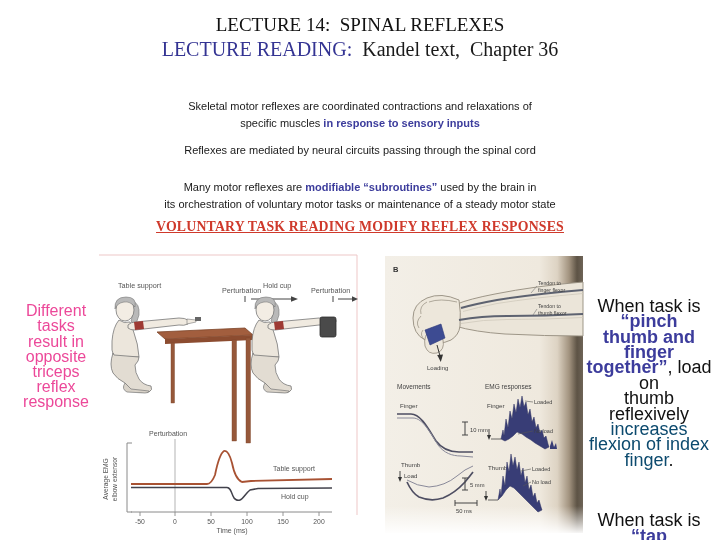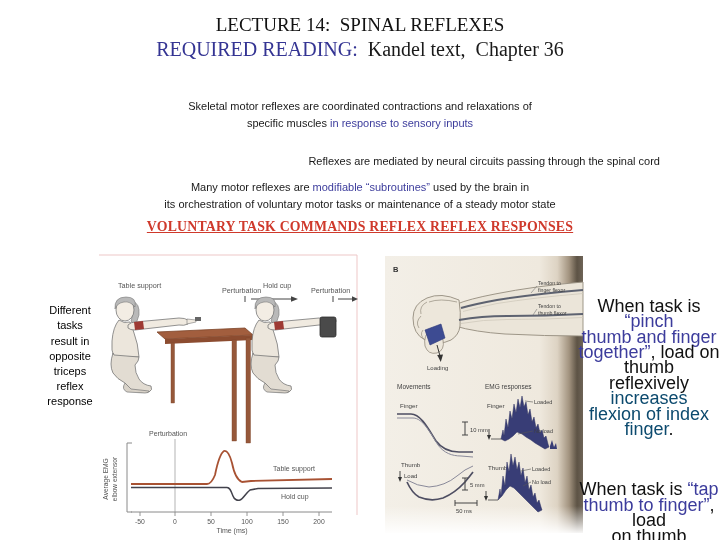--- a/index.html
+++ b/index.html
@@ -2,62 +2,62 @@
 <html><head>
 <meta charset="utf-8">
 <style>
   html,body{margin:0;padding:0;background:#ffffff;}
   .slide{position:relative;width:720px;height:540px;background:#ffffff;overflow:hidden;
          font-family:"Liberation Sans",sans-serif;color:#1a1a1a;}
   .abs{position:absolute;}
   .serif{font-family:"Liberation Serif",serif;}
   .preline{white-space:pre-line;}
   .ctr{text-align:center;}
-  .blue{color:#3c3c9c;}
+  .blue{color:#3c3c9c;font-weight:bold;}
   .red{color:#0c4a6e;}
   .title1{left:0;top:14px;width:720px;font-size:19px;color:#111;}
   .title2{left:0;top:38px;width:720px;font-size:20px;}
   .title2 .lbl{color:#343493;}
   .p-body{left:60px;top:82px;width:600px;font-size:11px;line-height:16.4px;}
-  .p2{top:137px;text-align:right;}
+  .p2{top:126px;}
   .p3{top:163px;}
   .heading{left:0;top:219px;width:720px;font-size:13.8px;font-weight:bold;color:#cf392b;
            text-decoration:underline;letter-spacing:.2px;}
-  .left-note{left:20px;top:288px;width:100px;font-size:11px;line-height:15.2px;color:#000000;}
+  .left-note{left:6px;top:288px;width:100px;font-size:16px;line-height:15.2px;color:#ec4899;}
   .right-note{left:578px;top:268px;width:142px;font-size:18px;line-height:15.4px;color:#111;}
   .right-note .para2{margin-top:14px;}
   svg text{font-family:"Liberation Sans",sans-serif;}
   .figA{left:95px;top:253px;}
   .figB{left:385px;top:256px;}
 </style>
 </head>
 <body>
 
 <div class="slide">
 
   <div class="abs title1 ctr serif">
     <span>LECTURE 14:&nbsp; SPINAL REFLEXES</span>
   </div>
   <div class="abs title2 ctr serif">
-    <span class="lbl">REQUIRED READING:</span><span>&nbsp; Kandel text,&nbsp; Chapter 36</span>
+    <span class="lbl">LECTURE READING:</span><span>&nbsp; Kandel text,&nbsp; Chapter 36</span>
   </div>
 
   <div class="abs p-body ctr preline">
     <span>Skeletal motor reflexes are coordinated contractions and relaxations of
 specific muscles </span><span class="blue">in response to sensory inputs</span>
   </div>
   <div class="abs p-body p2 ctr preline">
     <span>Reflexes are mediated by neural circuits passing through the spinal cord</span>
   </div>
   <div class="abs p-body p3 ctr preline">
     <span>Many motor reflexes are </span><span class="blue">modifiable “subroutines”</span><span> used by the brain in
 its orchestration of voluntary motor tasks or maintenance of a steady motor state</span>
   </div>
   <div class="abs heading ctr serif">
-    <span>VOLUNTARY TASK COMMANDS REFLEX REFLEX RESPONSES</span>
+    <span>VOLUNTARY TASK READING MODIFY REFLEX RESPONSES</span>
   </div>
 
   <div class="abs left-note ctr preline">
     <span>Different
 tasks
 result in
 opposite
 triceps
 reflex
 response</span>

